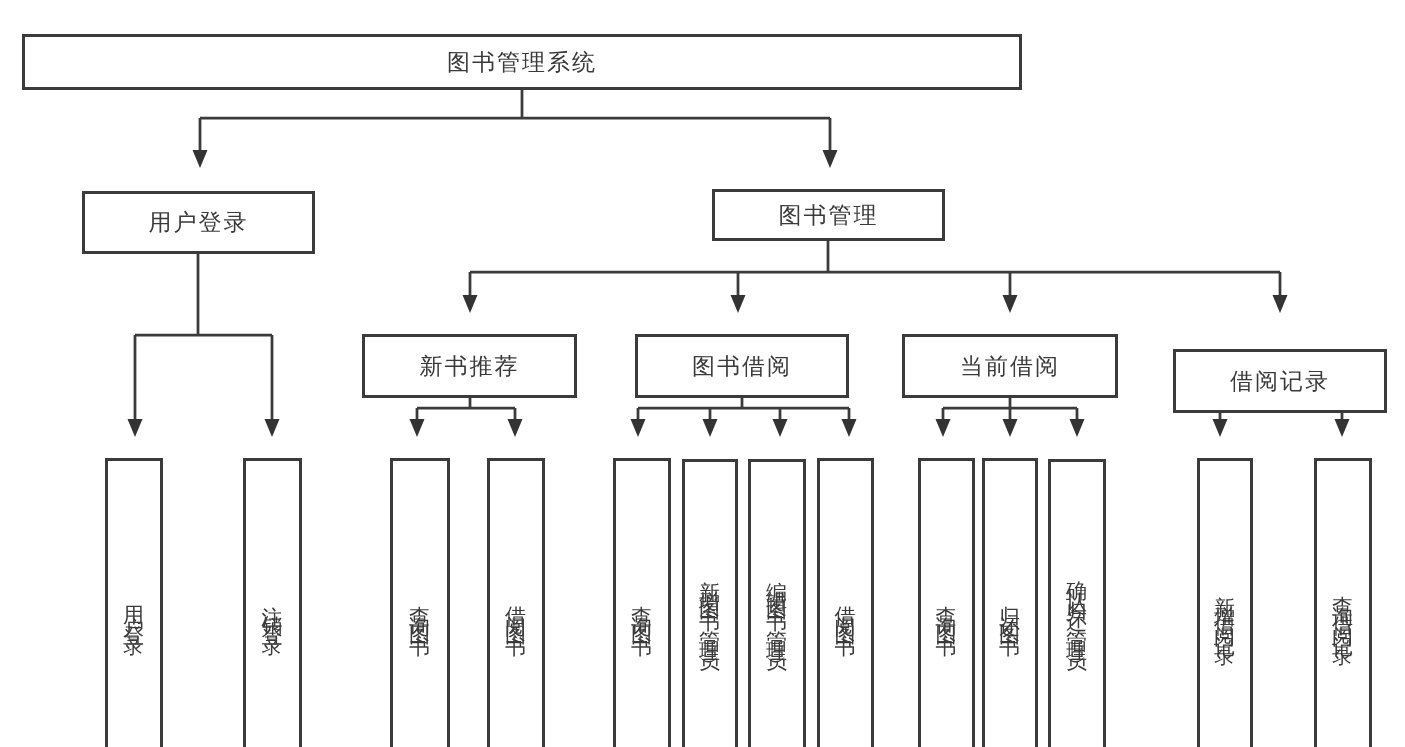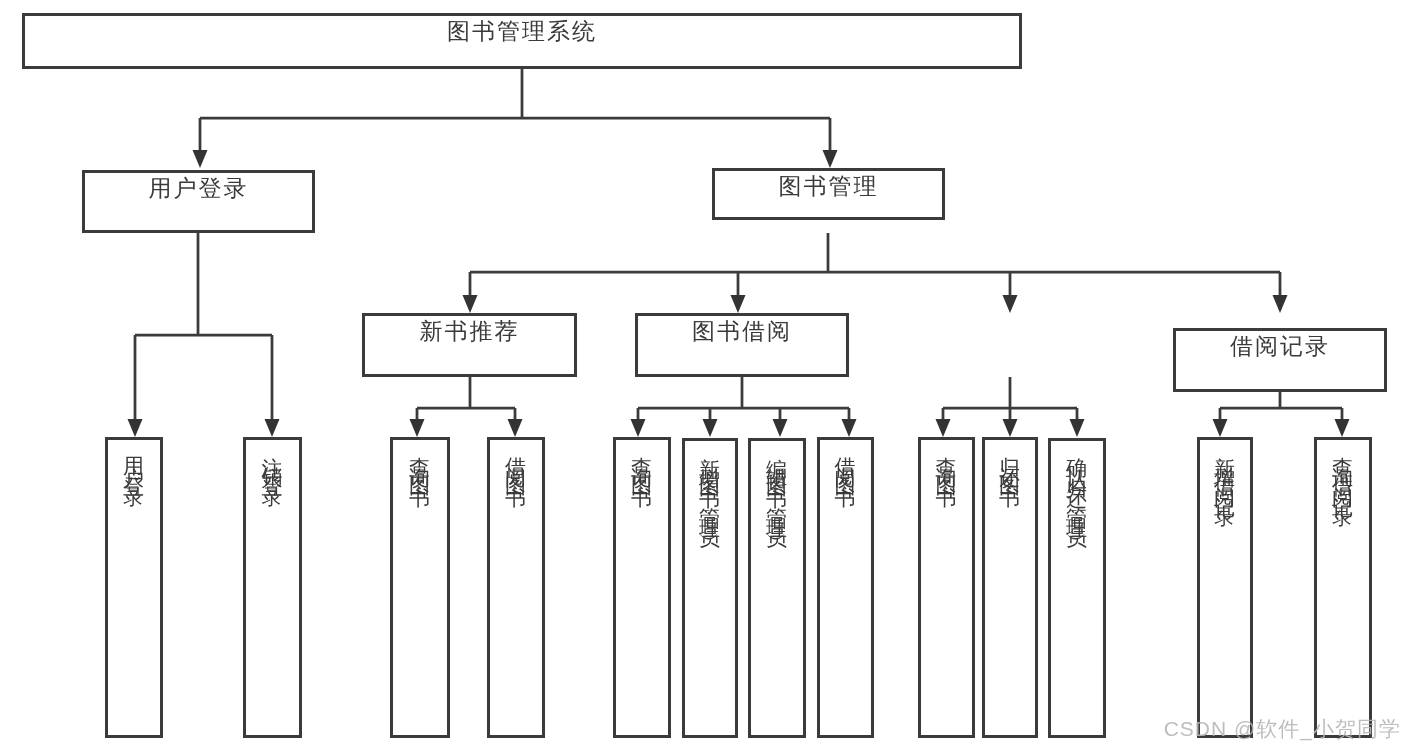--- a/index.html
+++ b/index.html
@@ -22,23 +22,25 @@
     width: 1405px;
     height: 747px;
     z-index: 1;
   }
   .hnode, .vnode {
     position: absolute;
     box-sizing: border-box;
     border: 3px solid #3b3b3b;
     background: #ffffff;
     display: flex;
+    align-items: center;
     justify-content: center;
     z-index: 2;
     color: #3a3a3a;
+    margin-top: 21px;
   }
   .hnode span {
     font-size: 23px;
     letter-spacing: 2px;
     white-space: nowrap;
   }
   .vnode span {
     writing-mode: vertical-rl;
     text-orientation: mixed;
     font-size: 21px;
@@ -112,20 +114,23 @@
   <div class="hnode" style="left:712px;top:168px;width:233px;height:52px">
     <span>图书管理</span>
   </div>
 
   <div class="hnode" style="left:635px;top:313px;width:214px;height:64px">
     <span>图书借阅</span>
   </div>
   <div class="hnode" style="left:362px;top:313px;width:215px;height:64px">
     <span>新书推荐</span>
   </div>
+  <div class="hnode" style="left:902px;top:313px;width:216px;height:64px">
+    <span>当前借阅</span>
+  </div>
   <div class="hnode" style="left:1173px;top:328px;width:214px;height:64px">
     <span>借阅记录</span>
   </div>
 
   <div class="vnode" style="left:105px;top:437px;width:58px;height:301px">
     <span>用户登录</span>
   </div>
   <div class="vnode" style="left:243px;top:437px;width:59px;height:301px">
     <span>注销登录</span>
   </div>
@@ -160,15 +165,14 @@
     <span>确认归还（管理员）</span>
   </div>
 
   <div class="vnode" style="left:1197px;top:437px;width:56px;height:301px">
     <span>新增借阅记录</span>
   </div>
   <div class="vnode" style="left:1314px;top:437px;width:58px;height:301px">
     <span>查询借阅记录</span>
   </div>
 
-  <div id="watermark">CSDN @软件_小贺同学</div>
 
 </div>
 
 </body></html>

